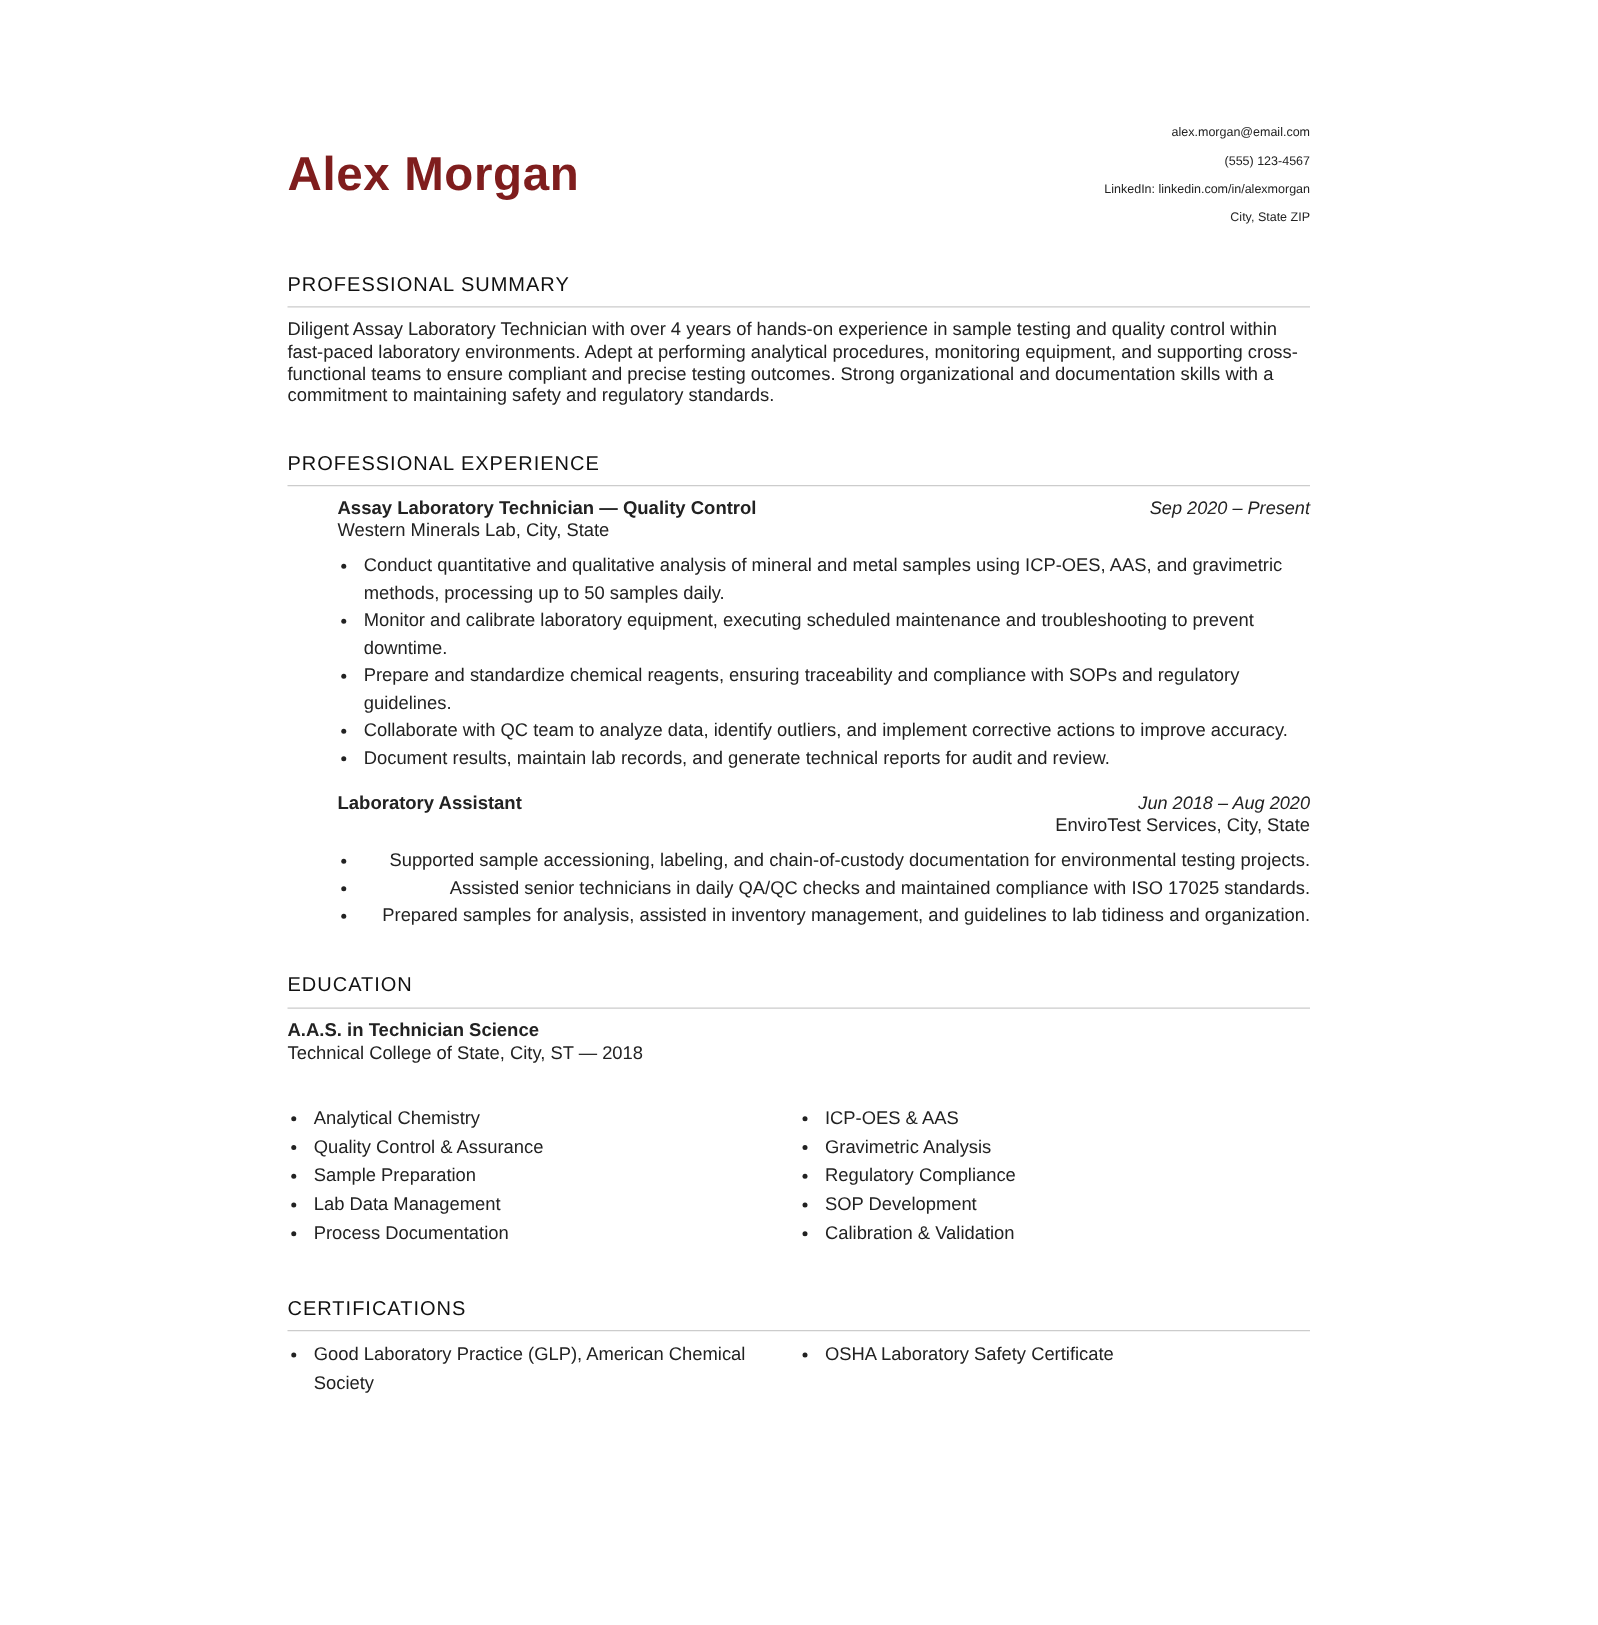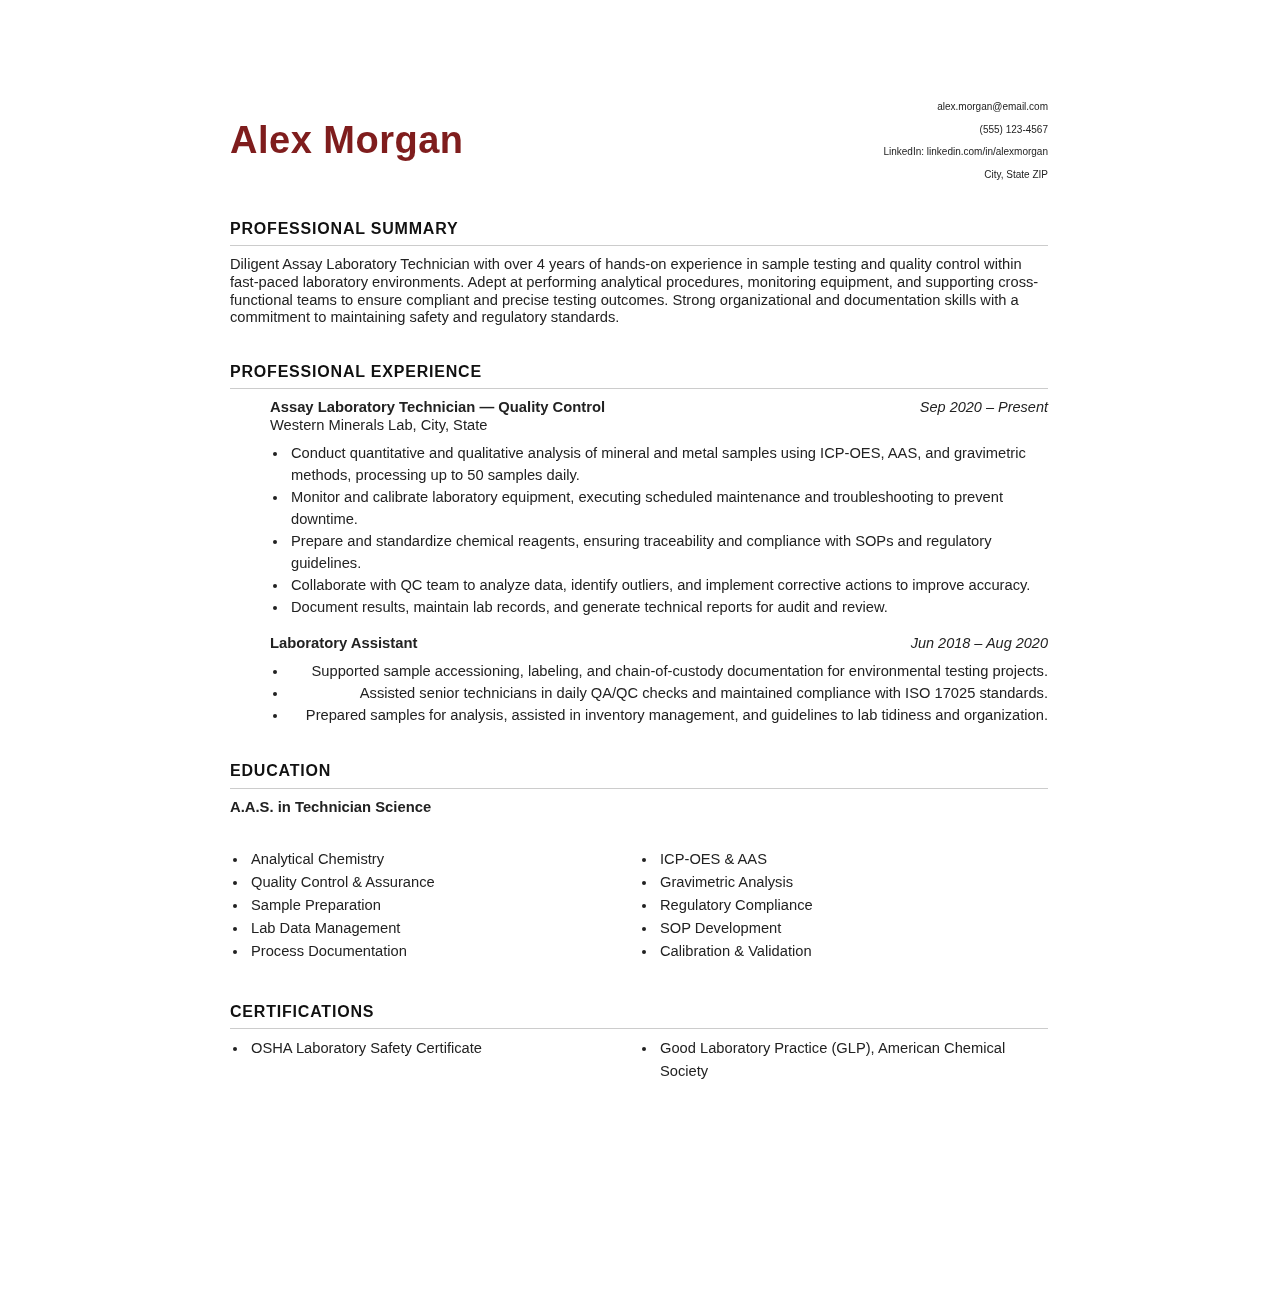--- a/index.html
+++ b/index.html
@@ -44,21 +44,21 @@
 
   
   .section { margin-top: 34px; }
   .section.experience { margin-top: 36px; }
   .section.education { margin-top: 36px; }
   .section.skills { margin-top: 32px; }
   .section.certifications { margin-top: 40px; }
 
   .section-heading {
     font-size: 16px;
-    font-weight: bold;
+    font-weight: normal;
     color: #111111;
     letter-spacing: 0.8px;
     border-bottom: 1px solid #cccccc;
     padding-bottom: 7px;
     line-height: 1.15;
   }
 
   .summary-text {
     margin-top: 10px;
     font-size: 14.7px;
@@ -162,31 +162,33 @@
         <li>Collaborate with QC team to analyze data, identify outliers, and implement corrective actions to improve accuracy.</li>
         <li>Document results, maintain lab records, and generate technical reports for audit and review.</li>
       </ul>
     </div>
 
     <div class="job">
       <div class="job-header">
         <div class="job-title">Laboratory Assistant</div>
         <div class="job-dates">Jun 2018 – Aug 2020</div>
       </div>
+      <div class="job-company">EnviroTest Services, City, State</div>
       <ul class="bullets">
         <li>Supported sample accessioning, labeling, and chain-of-custody documentation for environmental testing projects.</li>
         <li>Assisted senior technicians in daily QA/QC checks and maintained compliance with ISO 17025 standards.</li>
         <li>Prepared samples for analysis, assisted in inventory management, and guidelines to lab tidiness and organization.</li>
       </ul>
     </div>
   </div>
 
   <div class="section education">
     <div class="section-heading">EDUCATION</div>
     <div class="edu-degree">A.A.S. in Technician Science</div>
+    <div class="edu-school">Technical College of State, City, ST — 2018</div>
   </div>
 
   <div class="section skills">
     <div class="two-col">
       <ul>
         <li>Analytical Chemistry</li>
         <li>Quality Control &amp; Assurance</li>
         <li>Sample Preparation</li>
         <li>Lab Data Management</li>
         <li>Process Documentation</li>
@@ -198,21 +200,21 @@
         <li>SOP Development</li>
         <li>Calibration &amp; Validation</li>
       </ul>
     </div>
   </div>
 
   <div class="section certifications">
     <div class="section-heading">CERTIFICATIONS</div>
     <div class="two-col">
       <ul>
+        <li>Good Laboratory Practice (GLP), American Chemical Society</li>
+      </ul>
+      <ul>
         <li>OSHA Laboratory Safety Certificate</li>
       </ul>
-      <ul>
-        <li>Good Laboratory Practice (GLP), American Chemical Society</li>
-      </ul>
     </div>
   </div>
 
 </div>
 
 </body></html>

